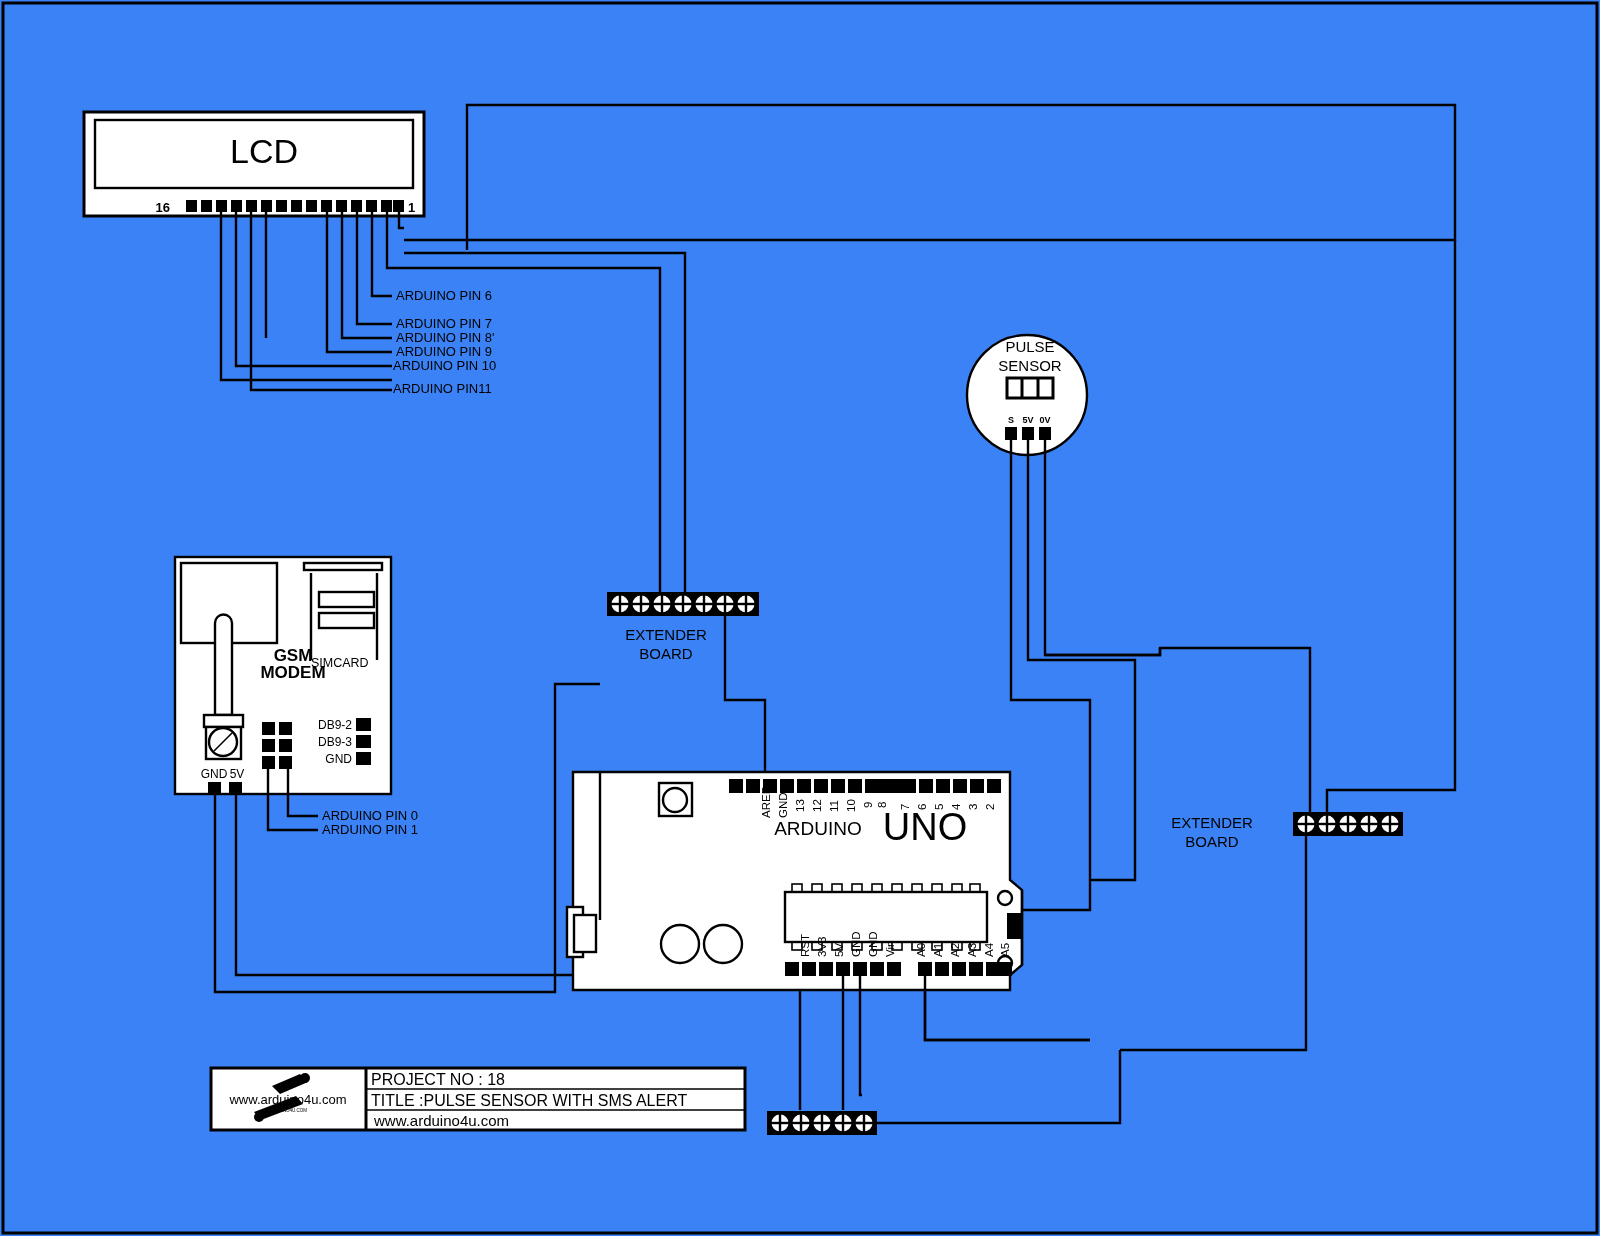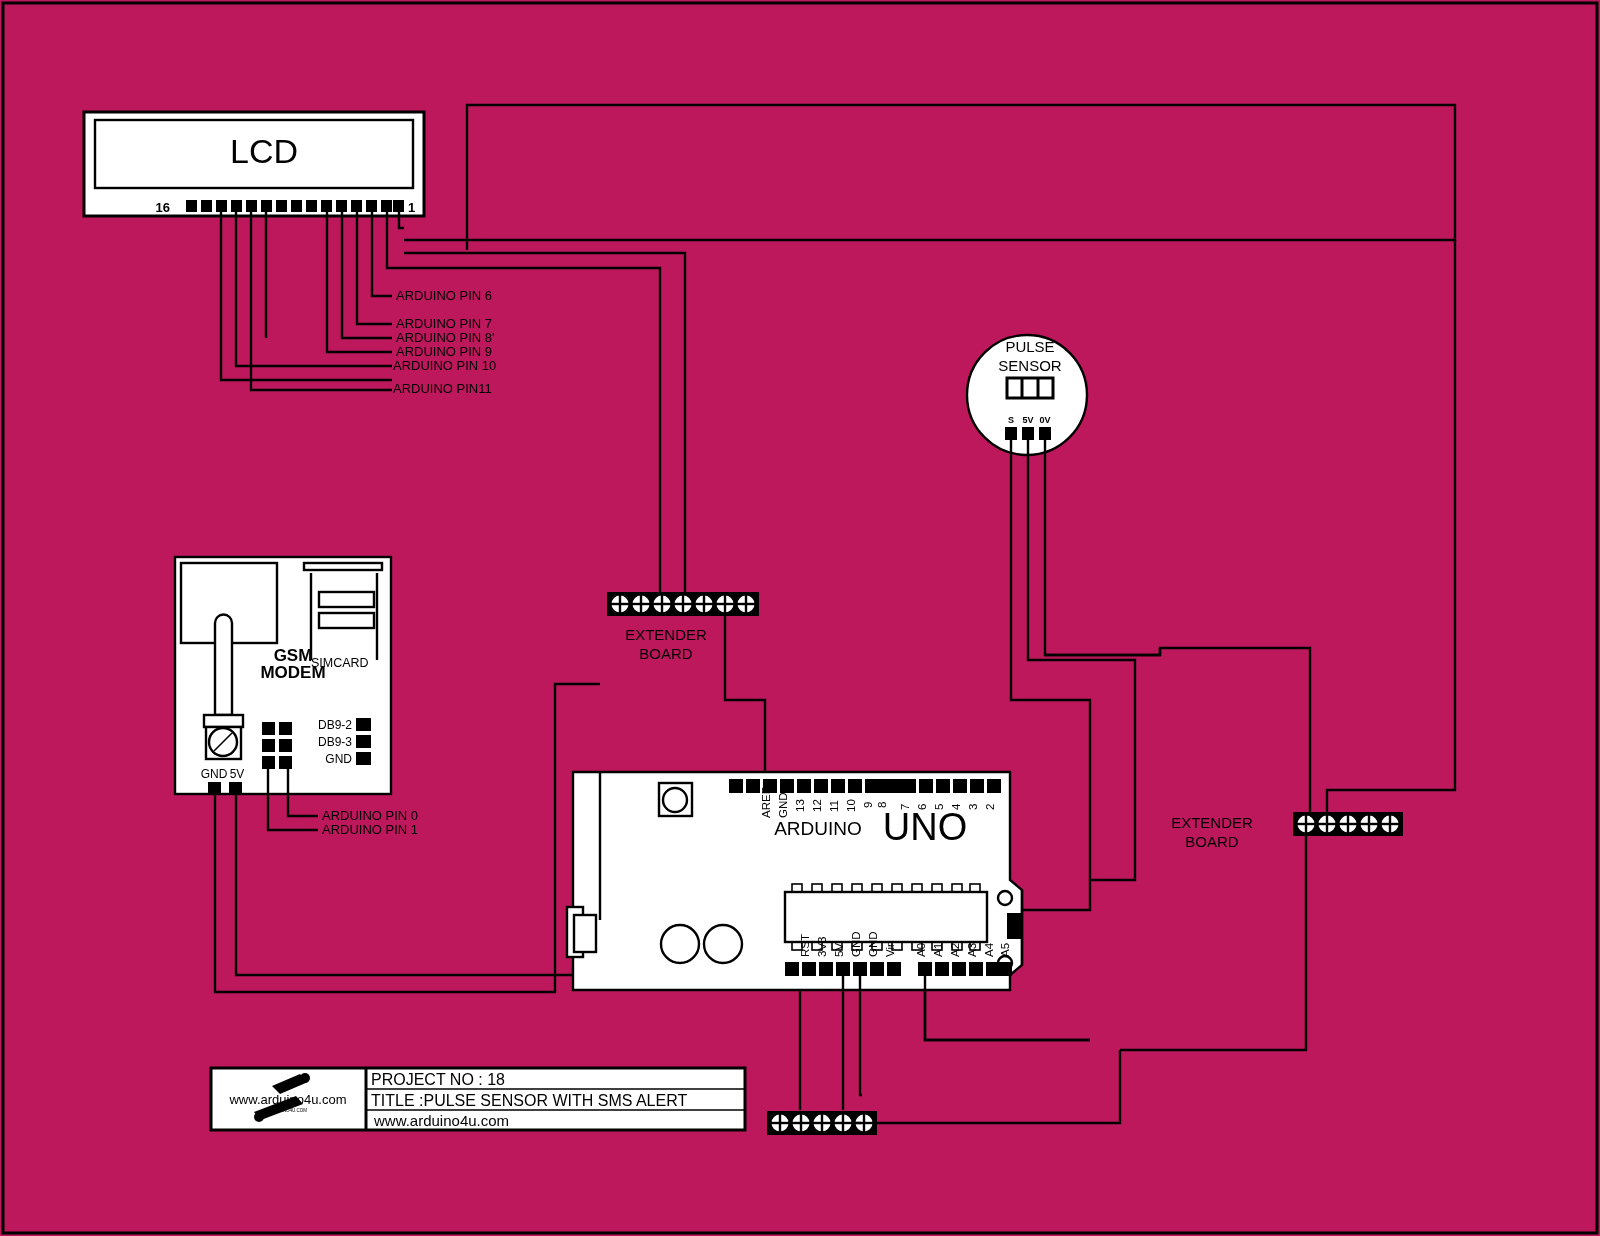--- a/index.html
+++ b/index.html
@@ -4,21 +4,21 @@
 <style>
   html, body {
     margin: 0;
     padding: 0;
     background: #ffffff;
   }
   #page {
     position: relative;
     width: 1600px;
     height: 1236px;
-    background: #be185d;
+    background: #3b82f6;
     font-family: "Liberation Sans", sans-serif;
     overflow: hidden;
   }
   svg { display: block; }
   text { font-family: "Liberation Sans", sans-serif; fill: #000; }
   .ln { stroke: #000; fill: none; }
   .w2 { stroke-width: 2.4; }
   .w3 { stroke-width: 3; }
   .w15 { stroke-width: 1.6; }
   .blk { fill: #000; }

